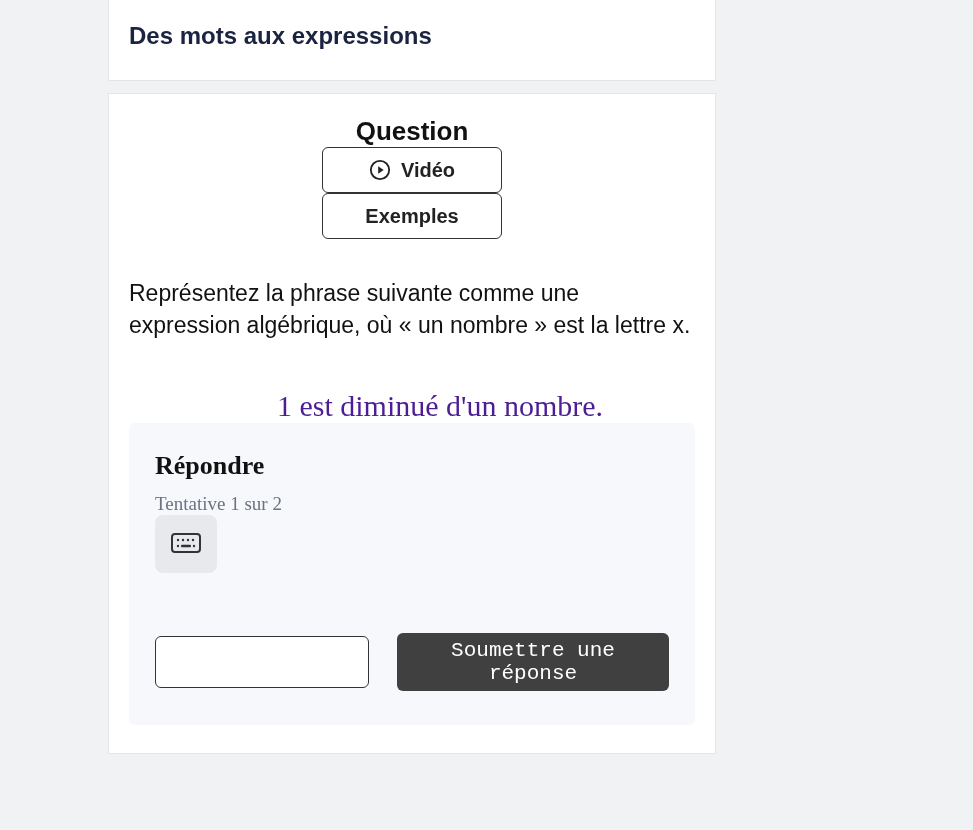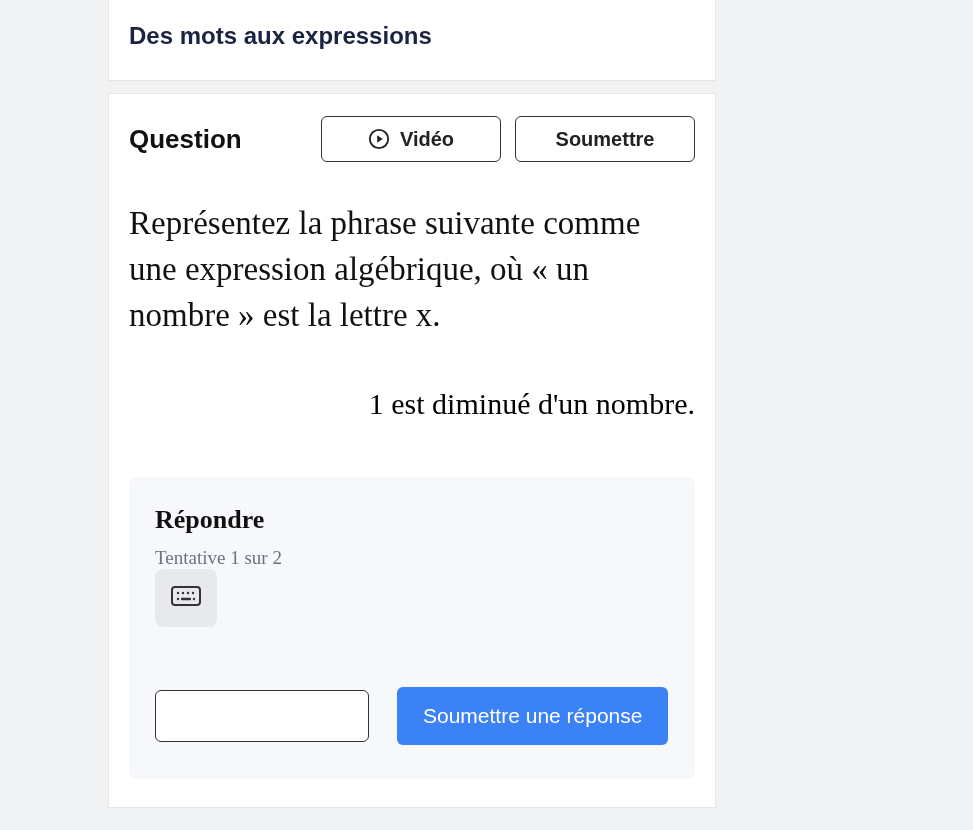--- a/index.html
+++ b/index.html
@@ -30,22 +30,22 @@
   .question-card {
     background: #fff;
     width: 608px;
     border: 1px solid #e5e5e5;
     margin-top: 12px;
     padding: 22px 20px 28px 20px;
   }
   .question-header {
     display: flex;
     align-items: center;
-    gap: 14px;
     margin-bottom: 38px;
+    flex-direction: column;
   }
   .question-label {
     font-family: 'Segoe UI', 'Helvetica Neue', Arial, sans-serif;
     font-weight: 700;
     font-size: 26px;
     color: #111;
     flex: 1;
   }
   .btn-outline {
     border: 1.5px solid #333;
@@ -62,33 +62,32 @@
     gap: 10px;
     font-weight: bold;
   }
   .btn-video { width: 180px; }
   .btn-examples { width: 180px; }
   .play-icon {
     width: 22px; height: 22px;
     display:inline-flex;align-items:center;justify-content:center;
   }
   .question-text {
-    font-family: Liberation Serif, serif;
-    font-size: 33px;
+    font-family: Liberation Sans, sans-serif;
+    font-size: 23px;
     line-height: 1.4;
     color: #111;
     margin-bottom: 48px;
   }
   .math-phrase {
     font-family: Georgia, 'Times New Roman', serif;
     font-size: 30px;
-    color: #000000;
-    text-align: right;
+    color: #4c1d95;
+    text-align: center;
     padding-left: 56px;
-    margin-bottom: 56px;
   }
   .answer-panel {
     background: #f7f8fb;
     border-radius: 6px;
     padding: 28px 26px 34px 26px;
   }
   .answer-top {
     display: flex;
     align-items: flex-start;
     justify-content: space-between;
@@ -124,27 +123,27 @@
     width: 214px;
     height: 52px;
     border: 1.5px solid #333;
     border-radius: 6px;
     background: #fff;
     font-size: 20px;
     padding: 0 12px;
     font-family: Georgia, serif;
   }
   .submit-btn {
-    background: #3b82f6;
+    background: #404040;
     color: #fff;
     border: none;
     border-radius: 6px;
     height: 58px;
     padding: 0 26px;
-    font-family: Liberation Sans, sans-serif;
+    font-family: Liberation Mono, monospace;
     font-size: 21px;
     cursor: pointer;
   }
 </style>
 </head>
 <body>
 
 <div class="page-wrap">
   <div class="header-card">
     <div class="header-title">Des mots aux expressions</div>
@@ -156,21 +155,21 @@
       <button class="btn-outline btn-video">
         <span class="play-icon">
           <svg width="22" height="22" viewBox="0 0 24 24" fill="none" stroke="#222" stroke-width="2">
             <circle cx="12" cy="12" r="10"></circle>
             <polygon points="10,8 16,12 10,16" fill="#222" stroke="none"></polygon>
           </svg>
         </span>
         <span>Vidéo</span>
       </button>
       <button class="btn-outline btn-examples">
-        <span>Soumettre</span>
+        <span>Exemples</span>
       </button>
     </div>
 
     <div class="question-text">Représentez la phrase suivante comme une expression algébrique, où « un nombre » est la lettre x.</div>
 
     <div class="math-phrase">1 est diminué d'un nombre.</div>
 
     <div class="answer-panel">
       <div class="answer-top">
         <div>

